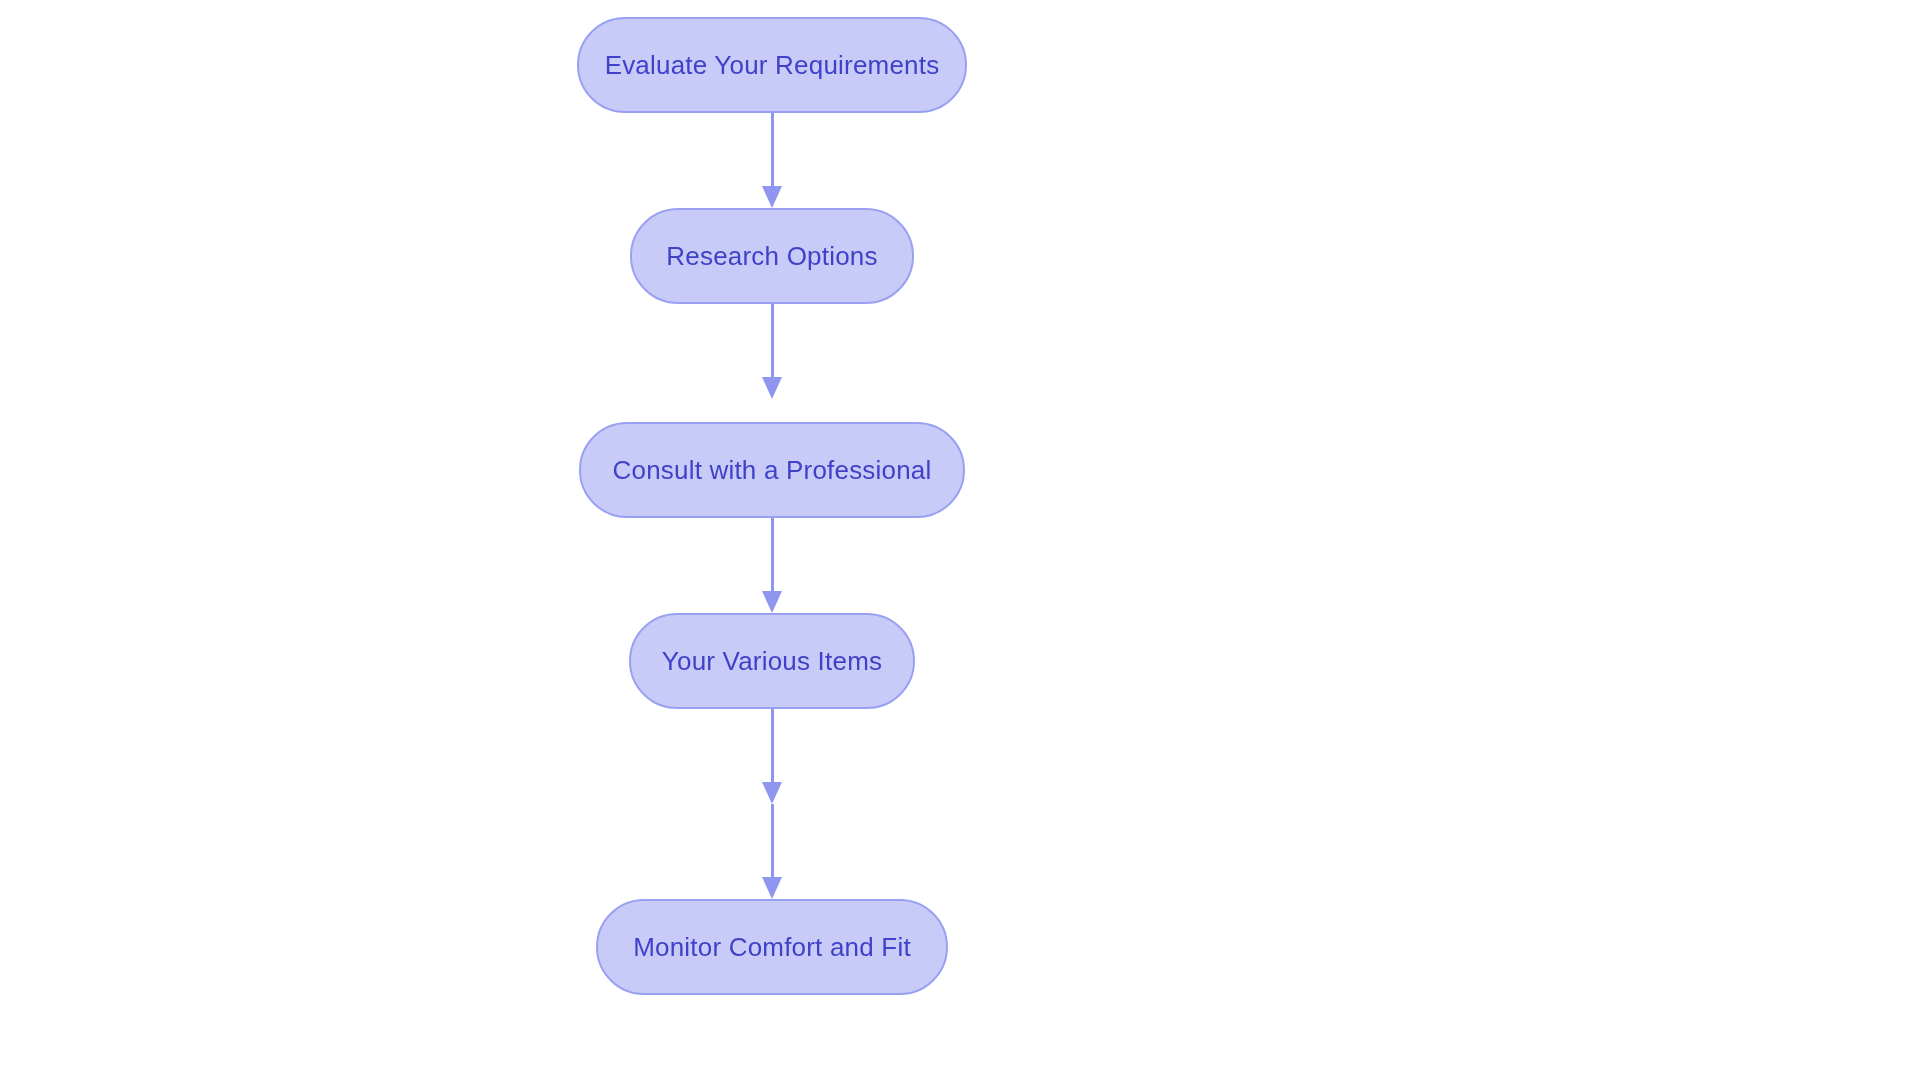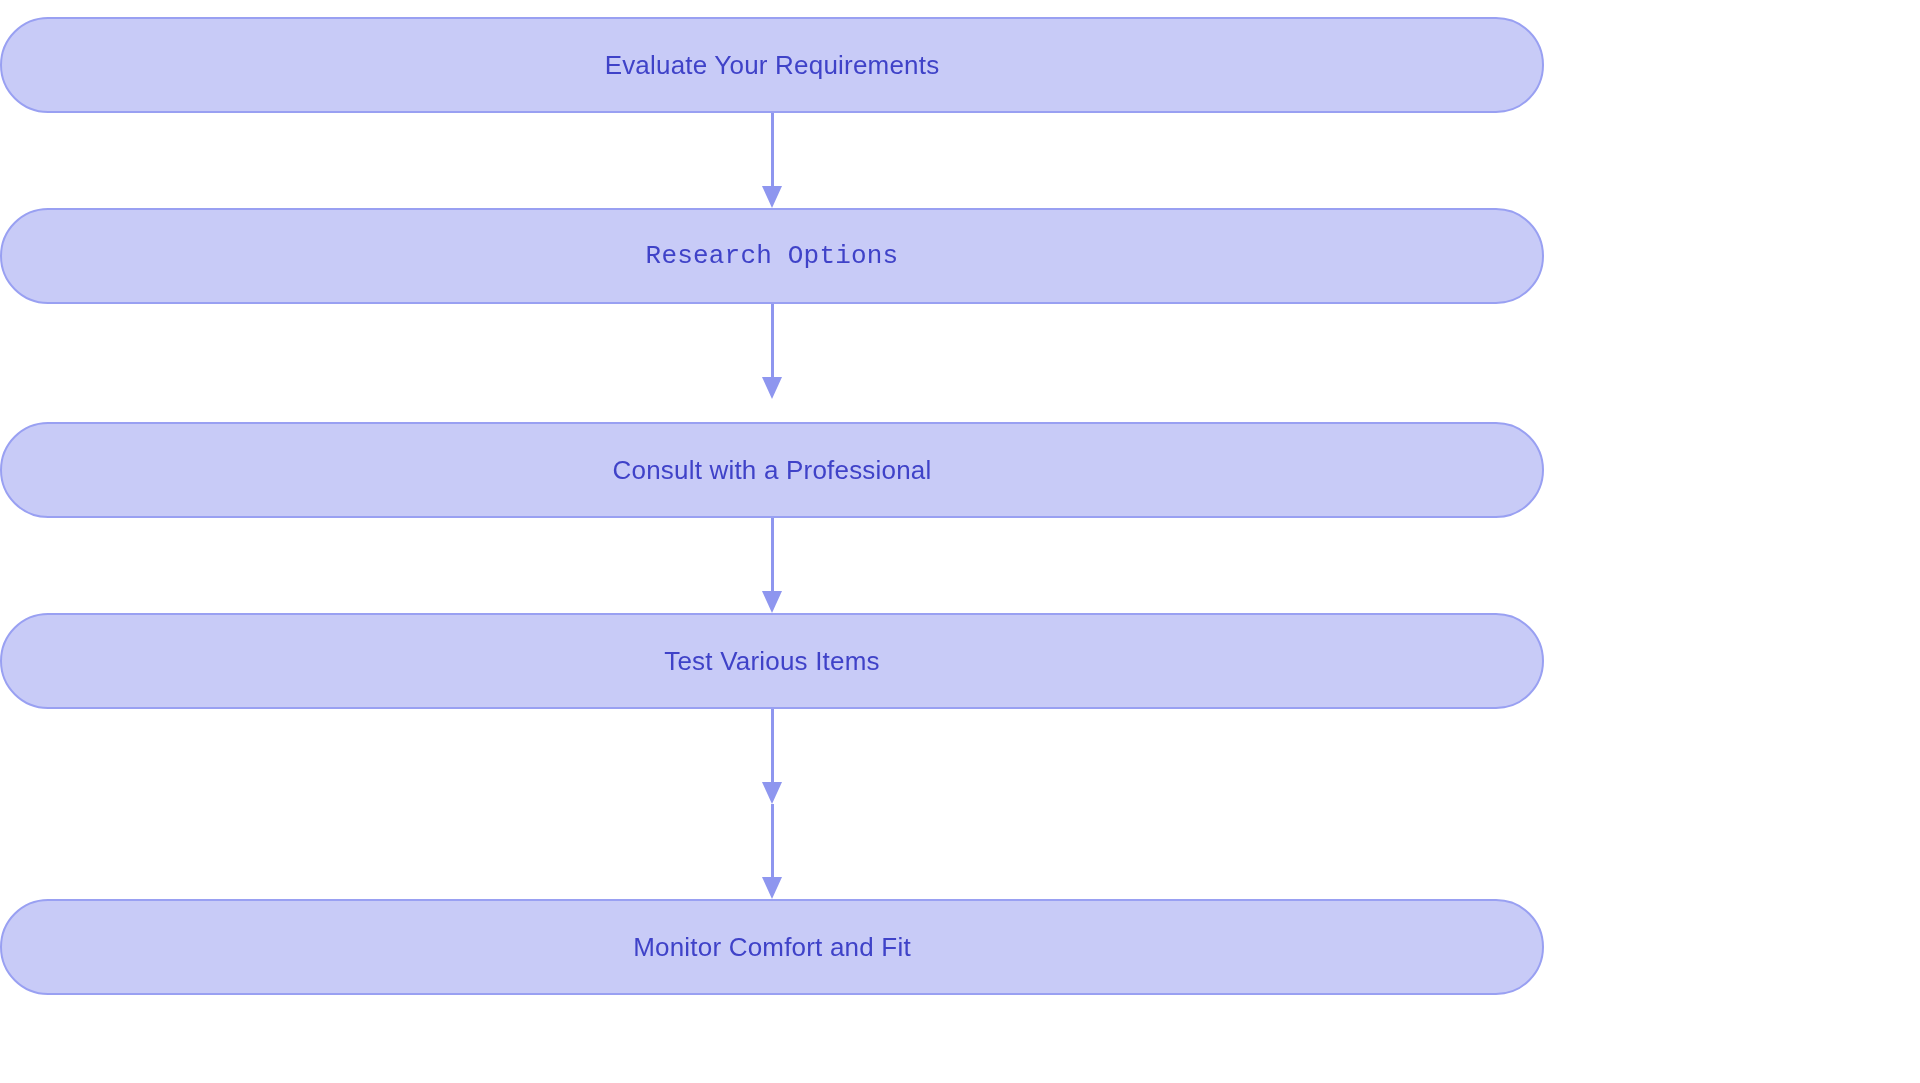--- a/index.html
+++ b/index.html
@@ -15,20 +15,21 @@
     height: 1083px;
     background: var(--background);
     font-family: "Liberation Sans", "DejaVu Sans", sans-serif;
     overflow: hidden;
   }
   .canvas {
     width: 1544px;
     height: 1083px;
     display: flex;
     flex-direction: column;
+    align-items: center;
     padding-top: 17px;
   }
   .node {
     height: 96px;
     min-width: 280px;
     padding: 0 24px;
     border: 2px solid var(--node-border);
     border-radius: 48px;
     background: var(--node-fill);
     display: flex;
@@ -37,21 +38,21 @@
     flex: 0 0 auto;
   }
   .node span {
     font-size: 26px;
     font-weight: 400;
     color: var(--text);
     white-space: nowrap;
     letter-spacing: 0.2px;
   }
   .node.n1 { min-width: 390px; }
-  .node.n2 { min-width: 284px; font-family: Liberation Mono, monospace; }
+  .node.n2 { min-width: 284px; }
   .node.n3 { min-width: 386px; margin-top: 23px; }
   .node.n4 { min-width: 286px; }
   .node.n5 { min-width: 426px; }
   .node.n6 { min-width: 352px; }
   .arrow {
     height: 95px;
     flex: 0 0 auto;
     display: flex;
     flex-direction: column;
     align-items: center;
@@ -96,21 +97,21 @@
   <div class="node n3">
     <span>Consult with a Professional</span>
   </div>
 
   <div class="arrow">
     <div class="line"></div>
     <div class="head"></div>
   </div>
 
   <div class="node n4">
-    <span>Test Various Items</span>
+    <span>Your Various Items</span>
   </div>
 
   <div class="arrow">
     <div class="line"></div>
     <div class="head"></div>
   </div>
 
 
   <div class="arrow">
     <div class="line"></div>

